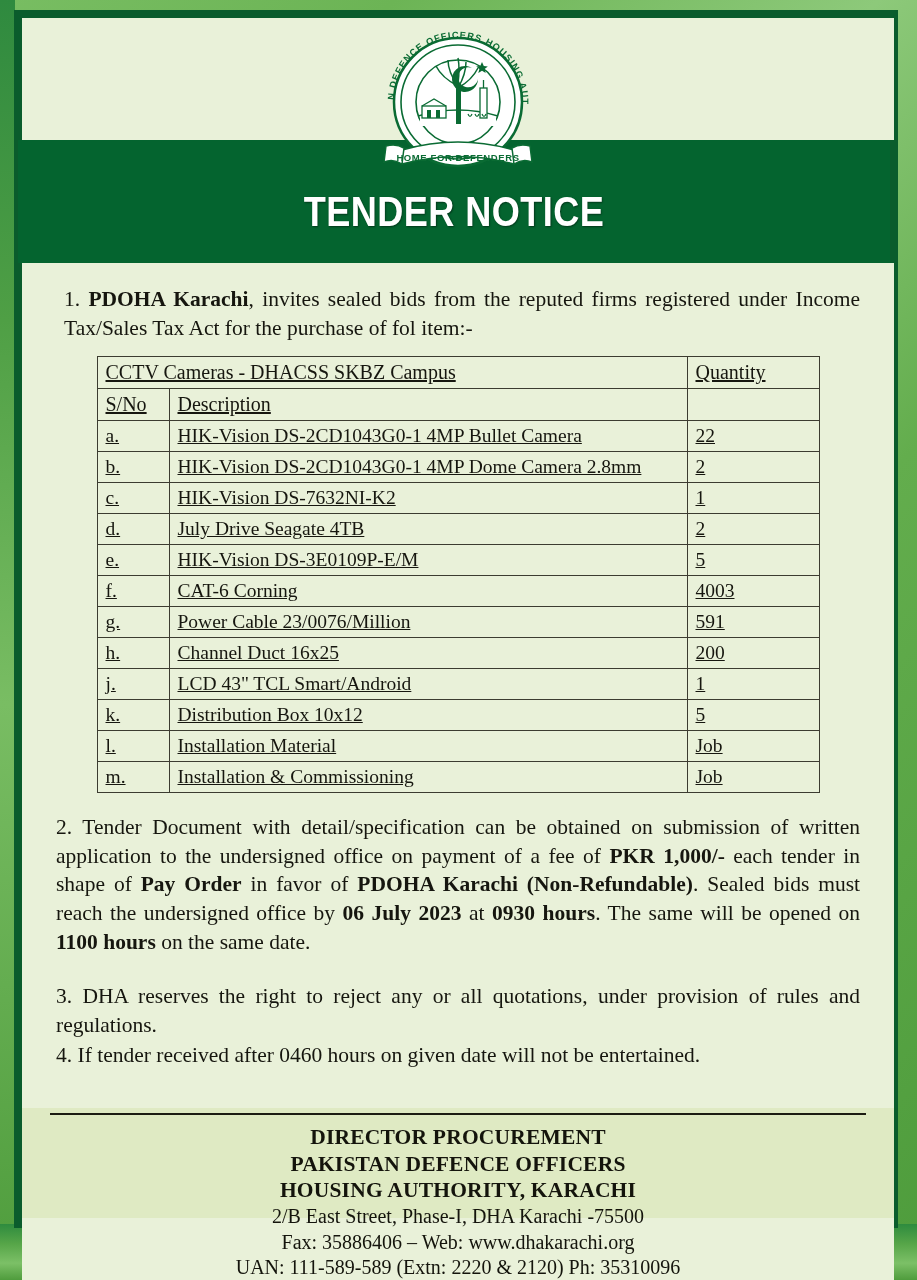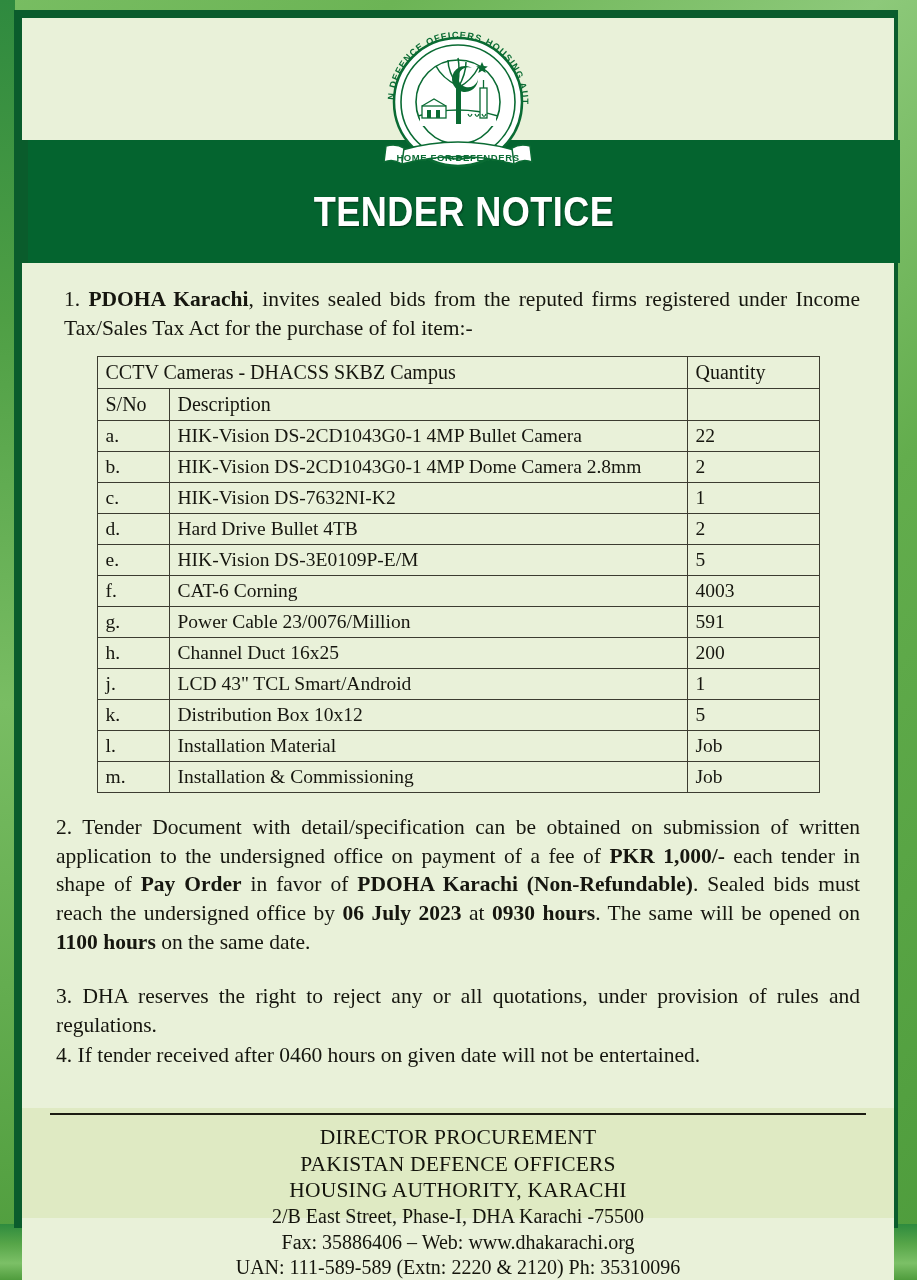--- a/index.html
+++ b/index.html
@@ -54,21 +54,21 @@
     left: 22px;
     top: 18px;
     width: 872px;
     height: 122px;
     background: #e9f1d9;
   }
 
   
   .title-band {
     position: absolute;
-    left: 28px;
+    left: 18px;
     top: 140px;
     width: 872px;
     height: 123px;
     background: #04642f;
   }
 
   .title-text {
     position: absolute;
     left: 0;
     top: 48px;
@@ -128,20 +128,21 @@
     color: #16160f;
     table-layout: fixed;
   }
   table.items td, table.items th {
     border: 1px solid #3c3c30;
     padding: 4px 8px;
     text-align: left;
     font-weight: normal;
     height: 28px;
     vertical-align: middle;
+    text-decoration: underline;
   }
   th.hdr-main {
     font-weight: bold;
     font-size: 20px;
     padding-left: 10px;
   }
   th.hdr-qty {
     font-weight: bold;
     font-size: 20px;
     text-align: center;
@@ -175,21 +176,21 @@
     height: 2px;
     background: #1c1c12;
   }
   .footer-inner {
     padding-top: 16px;
     font-family: "Liberation Serif", serif;
     color: #14140c;
   }
   .f-big {
     font-size: 21.5px;
-    font-weight: normal;
+    font-weight: bold;
     line-height: 1.24;
     letter-spacing: 0.2px;
   }
   .f-small {
     font-size: 20px;
     font-weight: normal;
     line-height: 1.28;
   }
 </style>
 </head>
@@ -291,21 +292,21 @@
             <td>HIK-Vision DS-2CD1043G0-1 4MP Dome Camera 2.8mm</td>
             <td class="qty">2</td>
           </tr>
           <tr>
             <td class="sno">c.</td>
             <td>HIK-Vision DS-7632NI-K2</td>
             <td class="qty">1</td>
           </tr>
           <tr>
             <td class="sno">d.</td>
-            <td>Hard Drive Bullet 4TB</td>
+            <td>July Drive Seagate 4TB</td>
             <td class="qty">2</td>
           </tr>
           <tr>
             <td class="sno">e.</td>
             <td>HIK-Vision DS-3E0109P-E/M</td>
             <td class="qty">5</td>
           </tr>
           <tr>
             <td class="sno">f.</td>
             <td>CAT-6 Corning</td>

